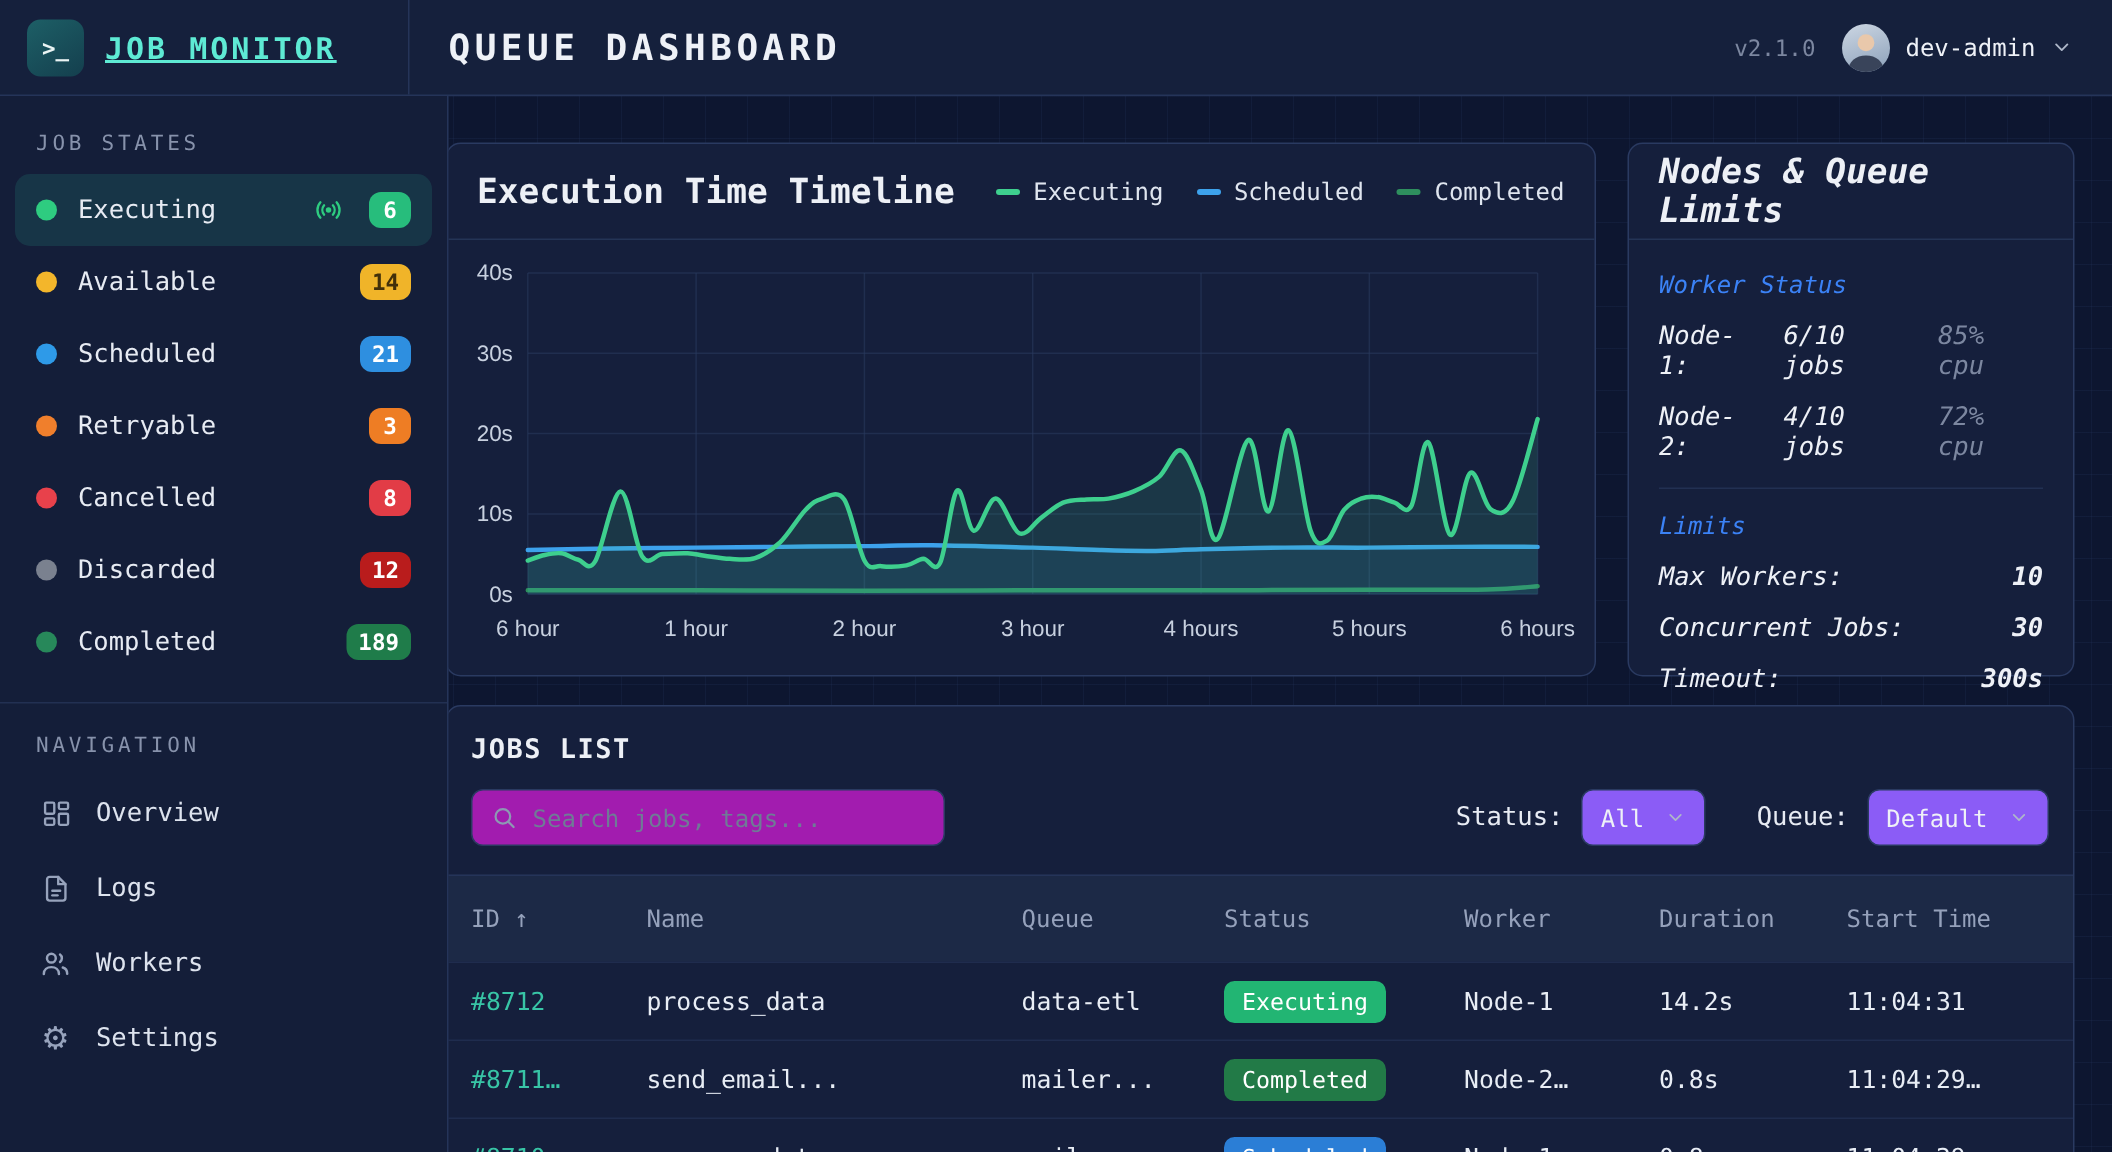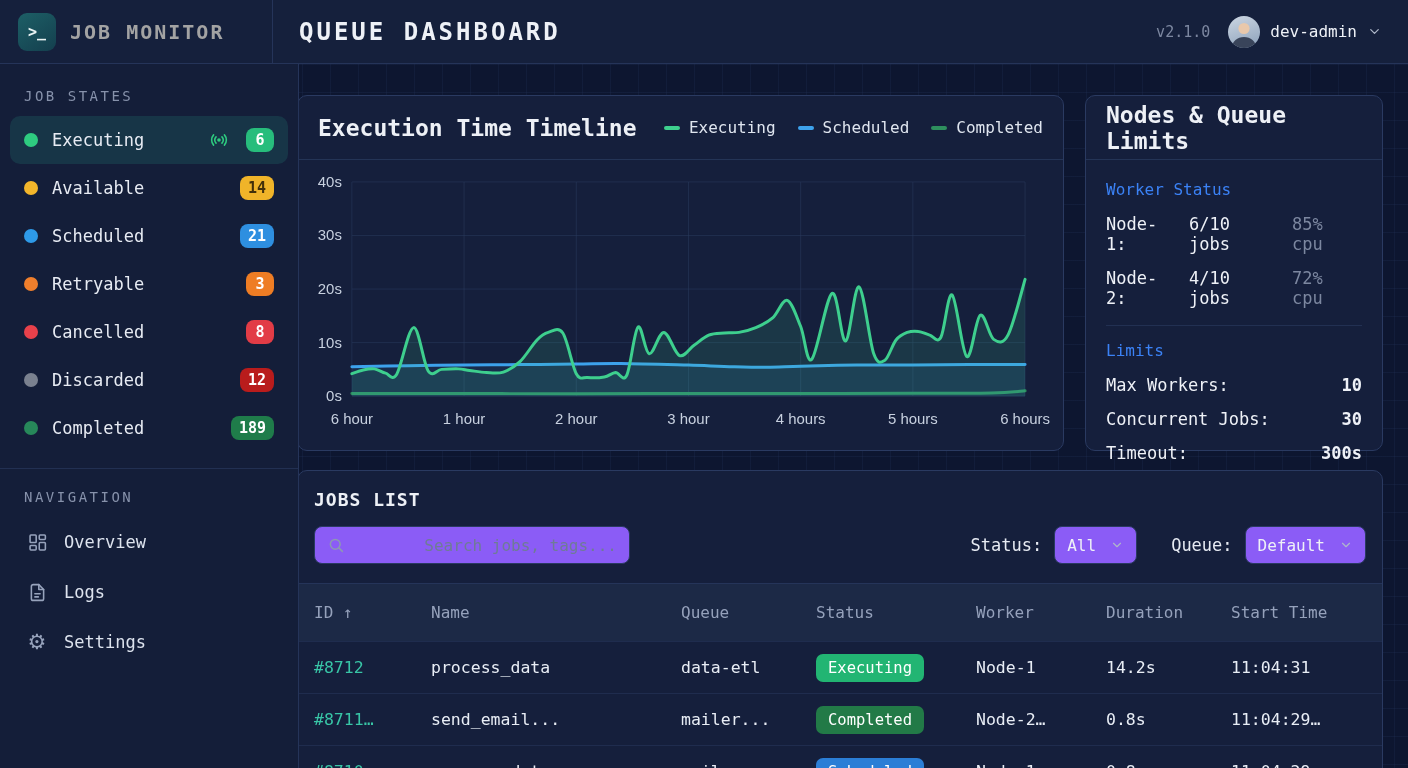--- a/index.html
+++ b/index.html
@@ -4,21 +4,21 @@
 <style>
   html,body{margin:0;padding:0;width:1408px;height:768px;overflow:hidden;background:#0d1630;
     font-family:"DejaVu Sans Mono",monospace;-webkit-font-smoothing:antialiased;}
   *{box-sizing:border-box;}
   
   .topbar{position:absolute;top:0;left:0;width:1408px;height:64px;background:#15203c;
     border-bottom:1px solid #253459;display:flex;z-index:3;}
   .brand{width:273px;display:flex;align-items:center;gap:14px;padding-left:18px;border-right:1px solid #253459;}
   .logo{width:38px;height:38px;border-radius:9px;background:linear-gradient(145deg,#1d5f66,#143f4e);
     color:#eaf4f4;display:flex;align-items:center;justify-content:center;font-weight:bold;font-size:15px;}
-  .brand-title{color:#a3a3a3;font-size:20px;font-weight:bold;letter-spacing:2px;}
+  .brand-title{color:#5eead4;font-size:20px;font-weight:bold;letter-spacing:2px;text-decoration:underline;}
   .topbar-main{flex:1;display:flex;align-items:center;justify-content:space-between;padding:0 26px;}
   .page-title{color:#eef1f7;font-size:24px;font-weight:bold;letter-spacing:3px;}
   .topbar-right{display:flex;align-items:center;gap:18px;}
   .version{color:#7c87a0;font-size:15px;}
   .user{display:flex;align-items:center;gap:10px;cursor:pointer;}
   .avatar{width:32px;height:32px;border-radius:50%;overflow:hidden;display:block;background:linear-gradient(160deg,#cdd7e3,#8ba0ba);}
   .username{color:#eef1f7;font-size:16px;}
   
   .sidebar{position:absolute;top:64px;left:0;width:299px;bottom:0;background:#141e39;
     border-right:1px solid #253459;padding-top:24px;z-index:2;}
@@ -43,36 +43,36 @@
   .card-head{display:flex;align-items:center;justify-content:space-between;padding:0 20px;height:64px;border-bottom:1px solid #243456;}
   .card-title{color:#edf0f6;font-size:23px;font-weight:bold;}
   .legend{display:flex;gap:22px;}
   .legend-item{display:flex;align-items:center;gap:9px;color:#dfe5ef;font-size:16px;}
   .legend-swatch{width:16px;height:4px;border-radius:2px;}
   .timeline-card{left:23px;top:31px;width:767px;height:356px;}
   .chart-wrap{position:absolute;left:6px;right:10px;top:65px;bottom:4px;}
   #chart{width:100%;height:100%;display:block;}
   .tick{fill:#c7d0df;font-family:"Liberation Sans",sans-serif;font-size:15px;}
   
-  .nodes-card{left:811px;top:31px;width:298px;height:356px;}
+  .nodes-card{left:811px;top:31px;width:298px;height:356px;font-style:italic;}
   .nodes-body{padding:20px 20px 0;}
   .sub-label{color:#3b82f6;font-size:16px;margin-bottom:15px;}
   .worker-row{display:flex;align-items:baseline;gap:13px;color:#eef1f7;font-size:17px;margin-bottom:14px;}
   .worker-cpu{color:#7c87a0;}
   .hr{height:1px;background:#223052;margin:17px 0 15px;}
   .limit-row{display:flex;justify-content:space-between;align-items:baseline;color:#eef1f7;font-size:17px;margin-bottom:14px;}
   .limit-value{font-weight:bold;}
   
   .jobs-card{left:23px;top:406px;width:1086px;height:380px;overflow:hidden;}
   .jobs-head{padding:18px 16px 0;}
   .jobs-title{color:#edf0f6;font-size:18px;font-weight:bold;letter-spacing:1px;margin-bottom:16px;}
   .jobs-controls{display:flex;align-items:center;justify-content:space-between;margin-bottom:19px;}
   .search{position:relative;width:316px;}
-  .search input{width:100%;height:38px;background:#8b5cf6;border:1px solid #2a3a61;border-radius:8px;
-    color:#dfe5ef;padding:0 12px 0 40px;font:16px "DejaVu Sans Mono",monospace;outline:none;text-align:right;}
+  .search input{width:100%;height:38px;background:#a21caf;border:1px solid #2a3a61;border-radius:8px;
+    color:#dfe5ef;padding:0 12px 0 40px;font:16px "DejaVu Sans Mono",monospace;outline:none;}
   .search input::placeholder{color:#6f7b96;}
   .search-ic{position:absolute;left:13px;top:10px;}
   .filters{display:flex;align-items:center;gap:34px;}
   .filter-group{display:flex;align-items:center;gap:12px;}
   .filter-label{color:#e7ebf3;font-size:17px;}
   .select{display:flex;align-items:center;gap:14px;background:#8b5cf6;border:1px solid #2a3a61;border-radius:8px;
     height:38px;padding:0 12px;color:#eef1f7;font-size:16px;cursor:pointer;}
   .thead{display:grid;grid-template-columns:117px 250px 135px 160px 130px 125px 1fr;
     background:#1c2946;border-top:1px solid #253459;padding-left:16px;height:58px;align-items:center;
     color:#95a1bb;font-size:16px;}
@@ -179,20 +179,31 @@
         <div class="nav-item">
           <span class="nav-ic">
             <svg width="21" height="21" viewBox="0 0 24 24">
               <path d="M13.5 3 H7 a2 2 0 0 0 -2 2 v14 a2 2 0 0 0 2 2 h10 a2 2 0 0 0 2 -2 V8.5 Z"></path>
               <path d="M13.5 3 v5.5 H19"></path>
               <path d="M9 13.5 h6"></path>
               <path d="M9 17 h4"></path>
             </svg>
           </span>
           <span>Logs</span>
+        </div>
+        <div class="nav-item">
+          <span class="nav-ic">
+            <svg width="22" height="22" viewBox="0 0 24 24">
+              <circle cx="9" cy="8.5" r="3.2"></circle>
+              <path d="M3.5 20 c0 -3.2 2.4 -5 5.5 -5 s5.5 1.8 5.5 5"></path>
+              <path d="M15.3 5.8 a3.4 3.4 0 0 1 0 5.4"></path>
+              <path d="M17.3 15.3 c2.1 0.6 3.2 2.2 3.2 4.5"></path>
+            </svg>
+          </span>
+          <span>Workers</span>
         </div>
         <div class="nav-item">
           <span class="nav-ic">
             <span class="gear-glyph">⚙</span>
           </span>
           <span>Settings</span>
         </div>
       </div>
   </aside>
 

